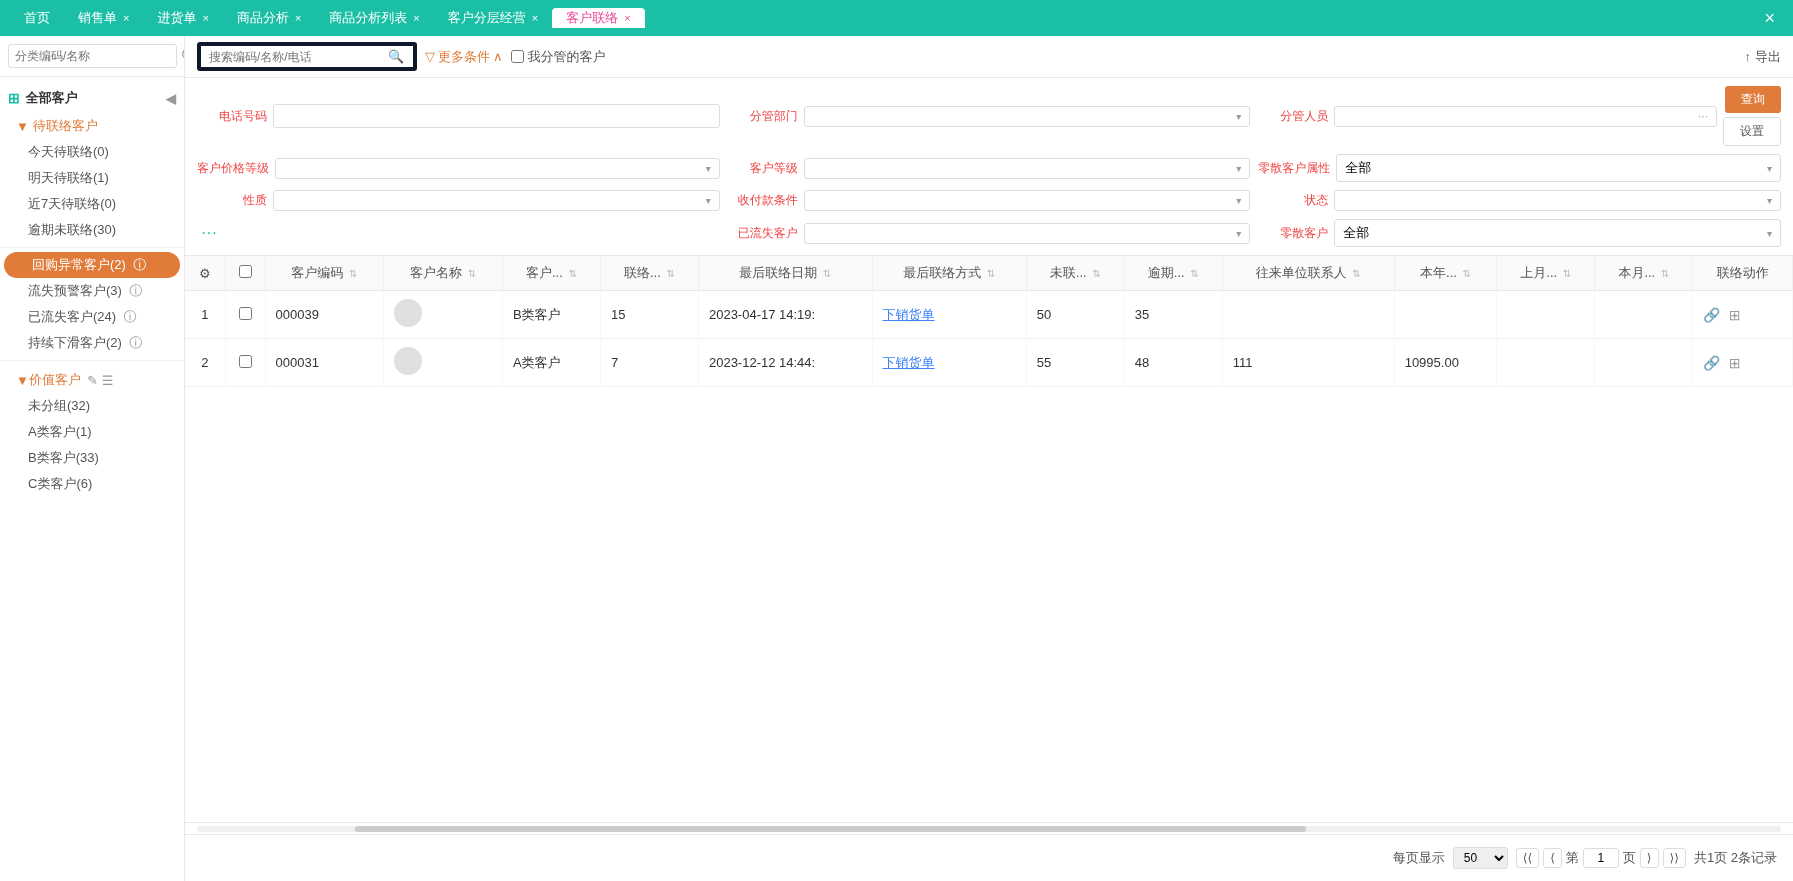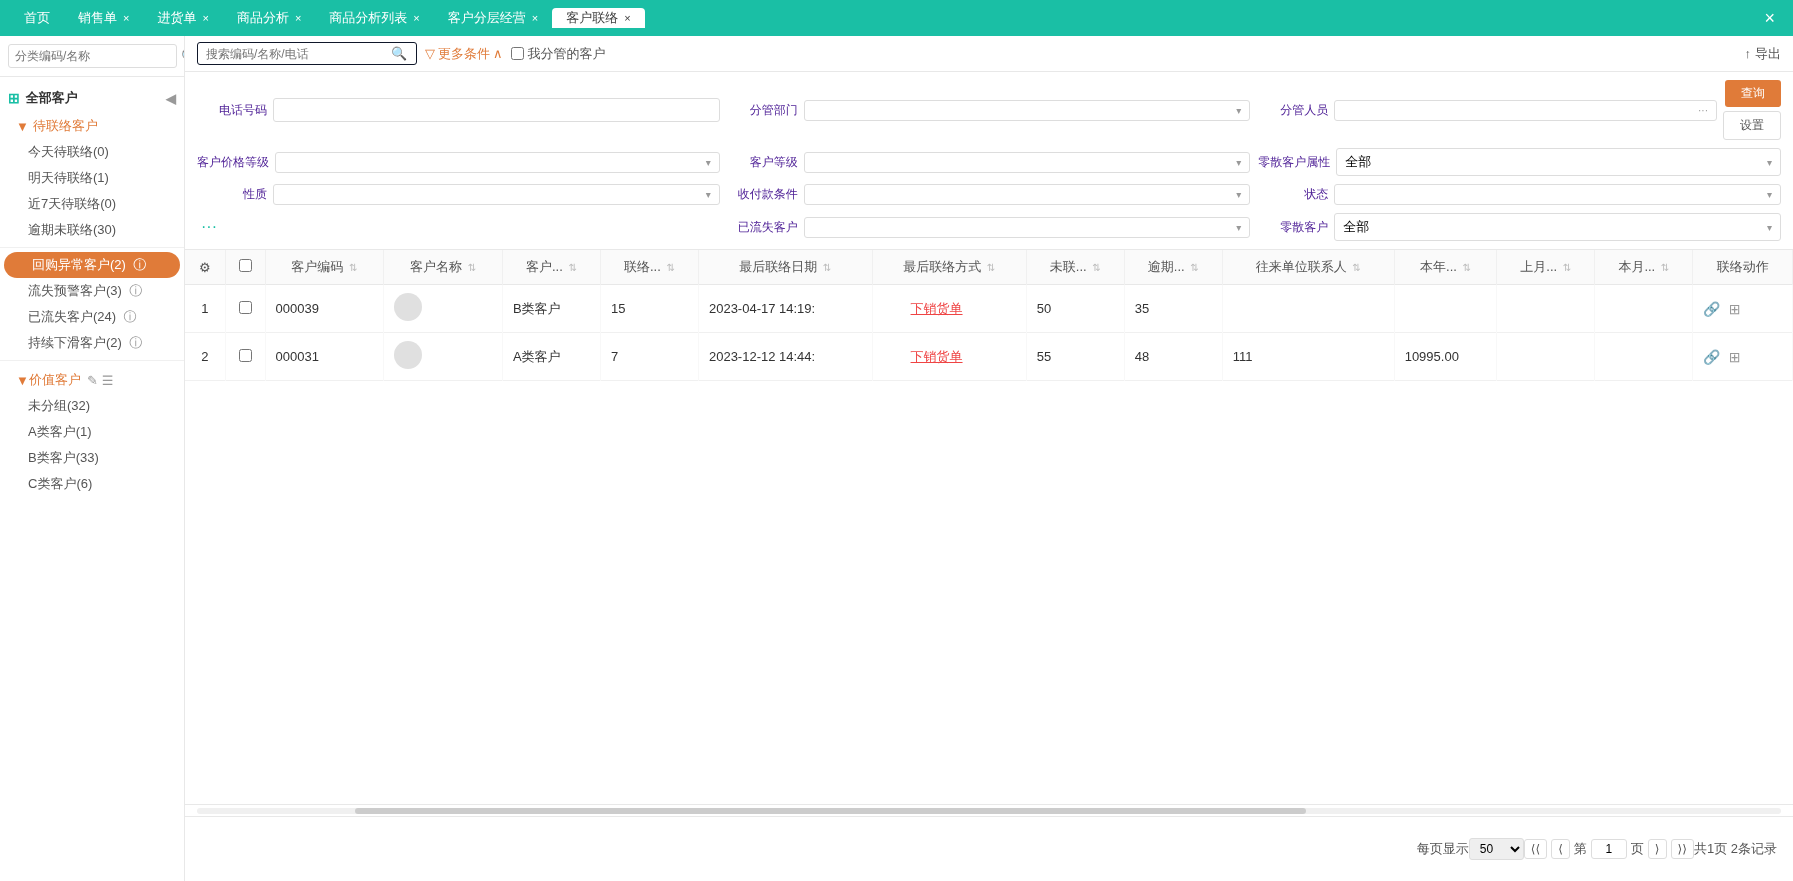--- a/index.html
+++ b/index.html
@@ -9,21 +9,21 @@
     .top-nav {
       display: flex; align-items: center;
       background: #1abfa5; height: 36px; padding: 0 10px;
       position: relative;
     }
     .top-nav .nav-item {
       color: #fff; padding: 0 14px; height: 20px; display: flex; align-items: center;
       cursor: pointer; font-size: 13px; position: relative;
     }
     .top-nav .nav-item.active {
-      background: #fff; color: #404040; border-radius: 4px 4px 0 0;
+      background: #fff; color: #ec4899; border-radius: 4px 4px 0 0;
     }
     .top-nav .nav-item .close-x {
       margin-left: 6px; font-size: 11px; color: inherit; cursor: pointer;
     }
     .top-nav .spacer { flex: 1; }
     .top-nav .top-close {
       color: #fff; cursor: pointer; font-size: 18px; padding: 0 8px;
     }
 
     
@@ -74,21 +74,21 @@
       flex: 1; display: flex; flex-direction: column; overflow: hidden;
       background: #f5f5f5;
     }
 
     
     .filter-bar {
       background: #fff; padding: 6px 12px; border-bottom: 1px solid #e8e8e8;
       display: flex; align-items: center; gap: 8px;
     }
     .search-box {
-      display: flex; align-items: center; border: 1px solid #0f172a;
+      display: flex; align-items: center; border: 4px solid #0f172a;
       border-radius: 3px; padding: 3px 8px; background: #fff; min-width: 220px;
     }
     .search-box input {
       border: none; outline: none; font-size: 12px; flex: 1;
     }
     .search-box .si { color: #1abfa5; margin-left: 4px; cursor: pointer; }
     .more-conditions {
       display: flex; align-items: center; color: #e07b39; cursor: pointer;
       font-size: 12px; gap: 3px;
     }
@@ -104,21 +104,21 @@
 
     
     .filter-form {
       background: #fff; padding: 8px 12px; border-bottom: 1px solid #e8e8e8;
       display: grid; grid-template-columns: repeat(3, 1fr); gap: 8px;
     }
     .form-row {
       display: flex; align-items: center; gap: 6px;
     }
     .form-label {
-      color: #4c1d95; font-size: 12px; white-space: nowrap; min-width: 70px; text-align: right;
+      color: #ef4444; font-size: 12px; white-space: nowrap; min-width: 70px; text-align: right;
     }
     .form-control {
       flex: 1; border: 1px solid #ddd; border-radius: 3px; padding: 4px 8px;
       font-size: 12px; outline: none; background: #fff; cursor: pointer;
       display: flex; align-items: center; justify-content: space-between;
     }
     .form-control input {
       border: none; outline: none; font-size: 12px; flex: 1; background: transparent;
     }
     .form-control .arrow-down { color: #999; font-size: 10px; }
@@ -150,33 +150,33 @@
     thead th {
       padding: 8px 10px; text-align: center; color: #555; font-weight: normal;
       border-right: 1px solid #f0f0f0; white-space: nowrap; cursor: pointer;
     }
     thead th:first-child, thead th:nth-child(2) { width: 40px; text-align: center; }
     tbody tr { border-bottom: 1px solid #f0f0f0; }
     tbody td {
       padding: 8px 10px; color: #333; border-right: 1px solid #f8f8f8; white-space: nowrap;
     }
     tbody td:first-child, tbody td:nth-child(2) { text-align: center; }
-    .link-text { color: #ef4444; text-decoration: underline; cursor: pointer; margin-left: 28px; }
+    .link-text { color: #3b82f6; text-decoration: underline; cursor: pointer; }
     .action-icons { display: flex; gap: 8px; align-items: center; }
     .action-icon { color: #999; cursor: pointer; font-size: 14px; }
     .avatar-placeholder {
       width: 28px; height: 28px; border-radius: 50%; background: #e0e0e0;
       display: inline-block;
     }
 
     
     .pagination {
       display: flex; align-items: center; justify-content: flex-end;
-      padding: 21px 16px; border-top: 1px solid #e8e8e8;
-      font-size: 12px; color: #555; background: #fff;
+      padding: 12px 16px; border-top: 1px solid #e8e8e8;
+      gap: 8px; font-size: 12px; color: #555; background: #fff;
     }
     .page-size-select {
       border: 1px solid #ddd; border-radius: 3px; padding: 2px 6px;
       font-size: 12px; outline: none; cursor: pointer;
     }
     .page-nav {
       display: flex; align-items: center; gap: 4px;
     }
     .page-btn {
       border: 1px solid #ddd; border-radius: 3px; background: #fff;

